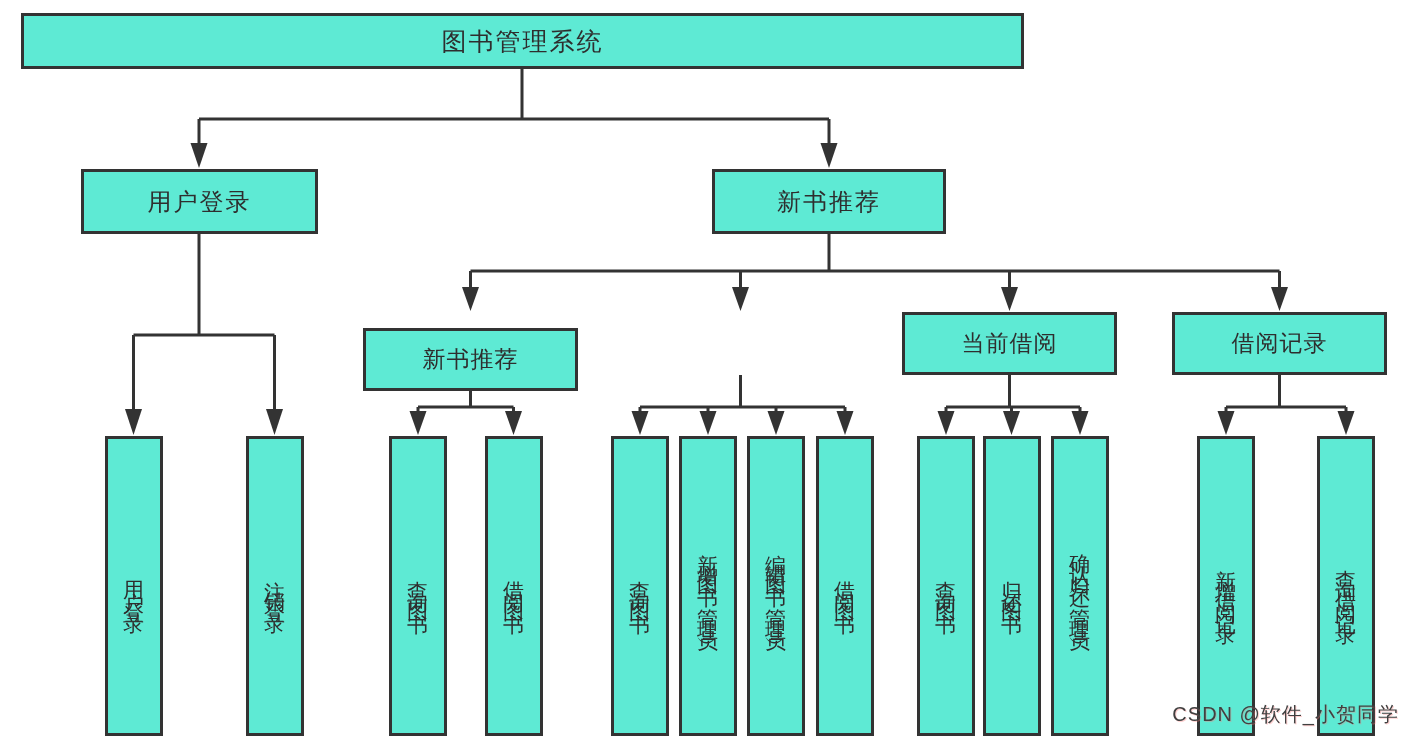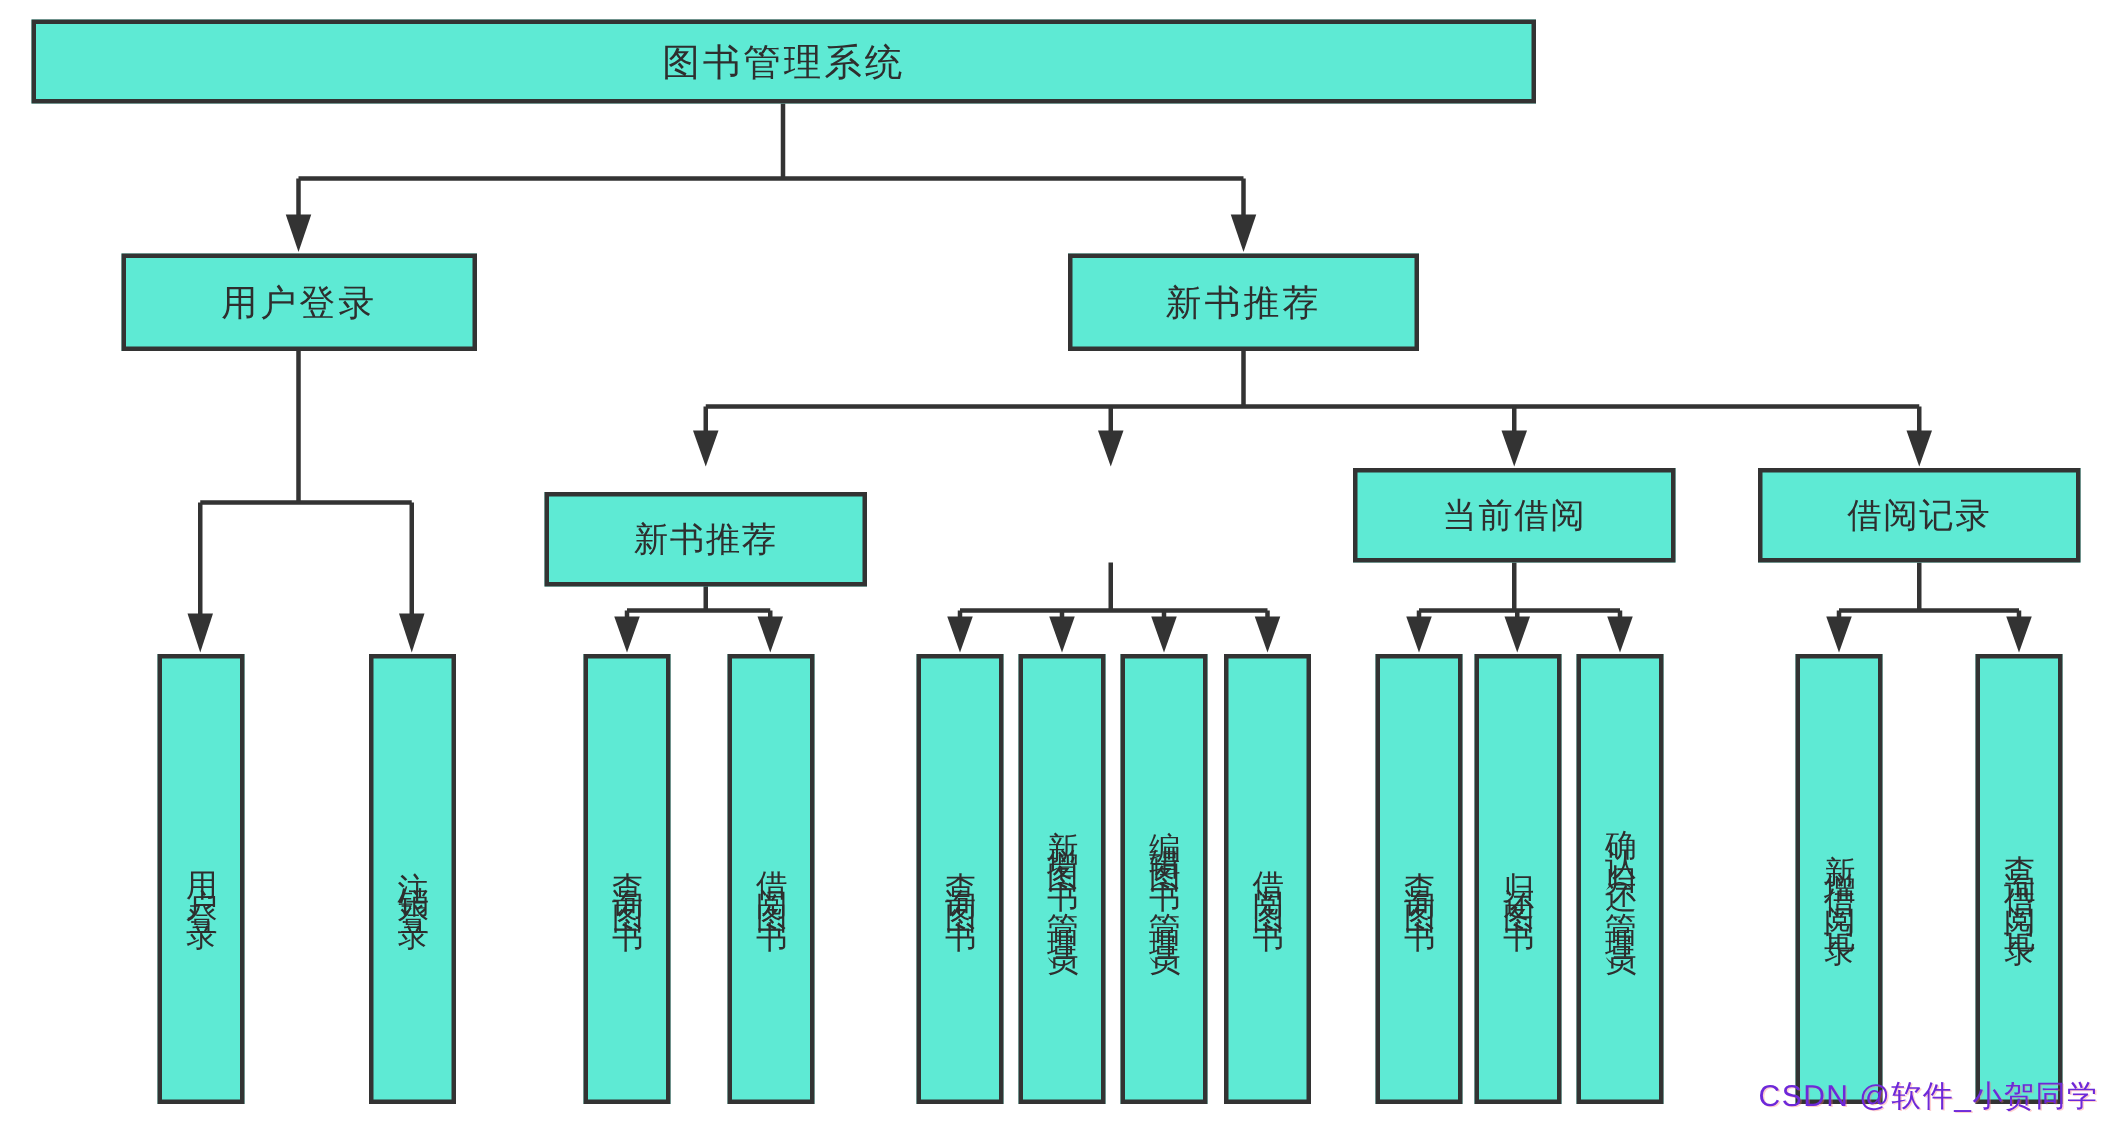--- a/index.html
+++ b/index.html
@@ -15,21 +15,21 @@
     display:flex;align-items:center;justify-content:center;text-align:right;
   }
   .lvl1{font-size:25px;letter-spacing:2px;}
   .lvl2{font-size:24px;letter-spacing:2px;}
   .lvl3{font-size:23px;letter-spacing:1px;}
   .vnode .vtext{
     writing-mode:vertical-rl;text-orientation:mixed;
     font-size:21px;letter-spacing:11px;line-height:1;white-space:nowrap;
   }
   .watermark{
-    position:absolute;right:6px;bottom:3px;font-size:20px;color:#6d28d9;
+    position:absolute;right:6px;bottom:19px;font-size:20px;color:#404040;
     letter-spacing:1px;z-index:5;
     text-shadow:1px 1px 0 rgba(255,120,120,0.35);
     white-space:nowrap;
   }
 </style>
 </head>
 <body>
 
 <div class="stage">
 

